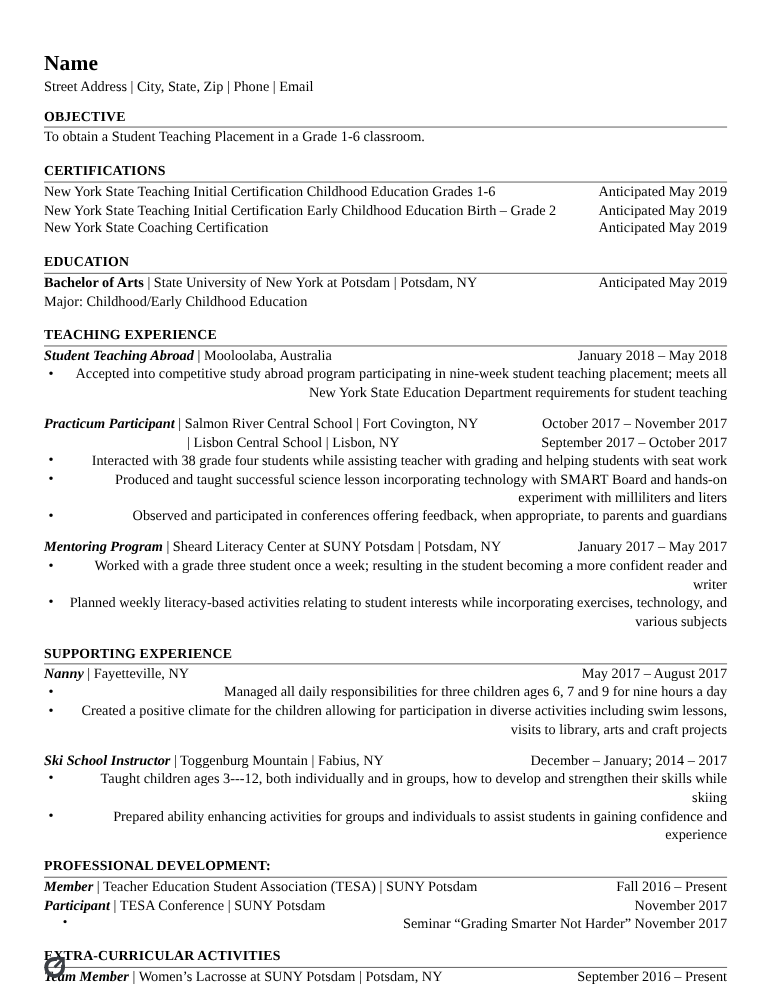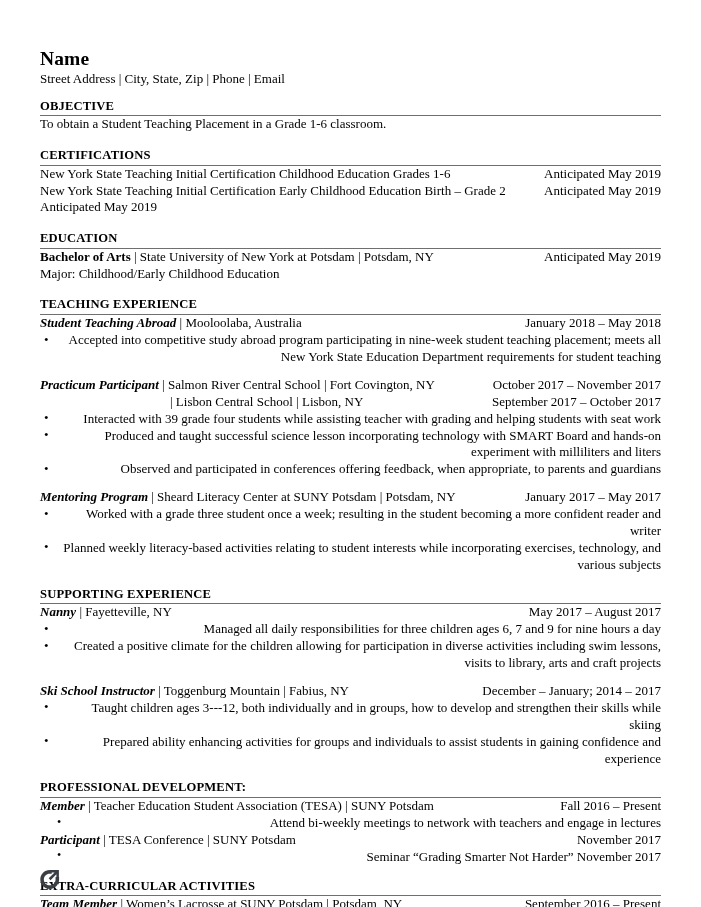--- a/index.html
+++ b/index.html
@@ -127,20 +127,21 @@
     <div class="sec-head">CERTIFICATIONS</div>
     <div class="row">
       <span class="left">New York State Teaching Initial Certification Childhood Education Grades 1-6</span>
       <span class="right">Anticipated May 2019</span>
     </div>
     <div class="row">
       <span class="left">New York State Teaching Initial Certification Early Childhood Education Birth – Grade 2</span>
       <span class="right">Anticipated May 2019</span>
     </div>
     <div class="row">
+      <span class="left">New York State Coaching Certification</span>
       <span class="right">Anticipated May 2019</span>
     </div>
 
     <div class="sec-gap-lg"></div>
 
     <div class="sec-head">EDUCATION</div>
     <div class="row">
       <span class="left"><b>Bachelor of Arts</b><span class="pipe"> | State University of New York at Potsdam | Potsdam, NY</span></span>
       <span class="right">Anticipated May 2019</span>
     </div>
@@ -162,21 +163,21 @@
 
     <div class="row">
       <span class="left"><span class="bi">Practicum Participant</span><span class="pipe"> | Salmon River Central School | Fort Covington, NY</span></span>
       <span class="right">October 2017 – November 2017</span>
     </div>
     <div class="row">
       <span class="left sub-line">| Lisbon Central School | Lisbon, NY</span>
       <span class="right">September 2017 – October 2017</span>
     </div>
     <ul class="bul">
-      <li>Interacted with 39 grade four students while assisting teacher with grading and helping students with seat work</li>
+      <li>Interacted with 38 grade four students while assisting teacher with grading and helping students with seat work</li>
       <li>Produced and taught successful science lesson incorporating technology with SMART Board and hands-on experiment with milliliters and liters</li>
       <li>Observed and participated in conferences offering feedback, when appropriate, to parents and guardians</li>
     </ul>
 
     <div class="entry-gap"></div>
 
     <div class="row">
       <span class="left"><span class="bi">Mentoring Program</span><span class="pipe"> | Sheard Literacy Center at SUNY Potsdam | Potsdam, NY</span></span>
       <span class="right">January 2017 – May 2017</span>
     </div>
@@ -210,23 +211,20 @@
     </ul>
 
     <div class="sec-gap-md"></div>
 
     <div class="sec-head">PROFESSIONAL DEVELOPMENT:</div>
 
     <div class="row">
       <span class="left"><span class="bi">Member</span><span class="pipe"> | Teacher Education Student Association (TESA) | SUNY Potsdam</span></span>
       <span class="right">Fall 2016 – Present</span>
     </div>
-    <ul class="bul indent">
-      <li>Attend bi-weekly meetings to network with teachers and engage in lectures</li>
-    </ul>
 
     <div class="row">
       <span class="left"><span class="bi">Participant</span><span class="pipe"> | TESA Conference | SUNY Potsdam</span></span>
       <span class="right">November 2017</span>
     </div>
     <ul class="bul indent">
       <li>Seminar “Grading Smarter Not Harder” November 2017</li>
     </ul>
 
     <div class="sec-gap-md"></div>

